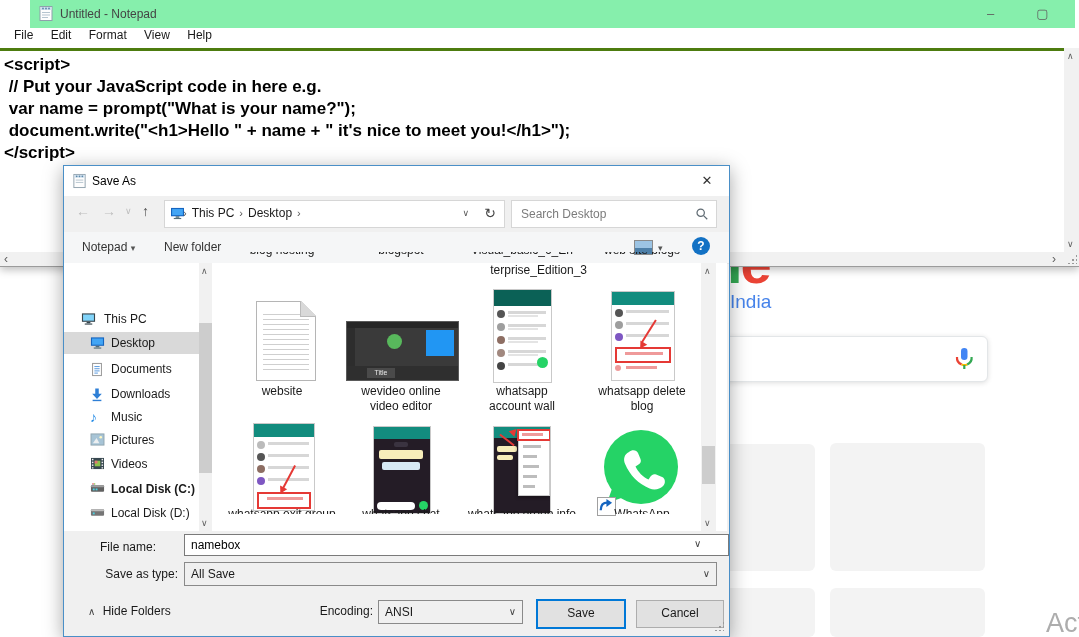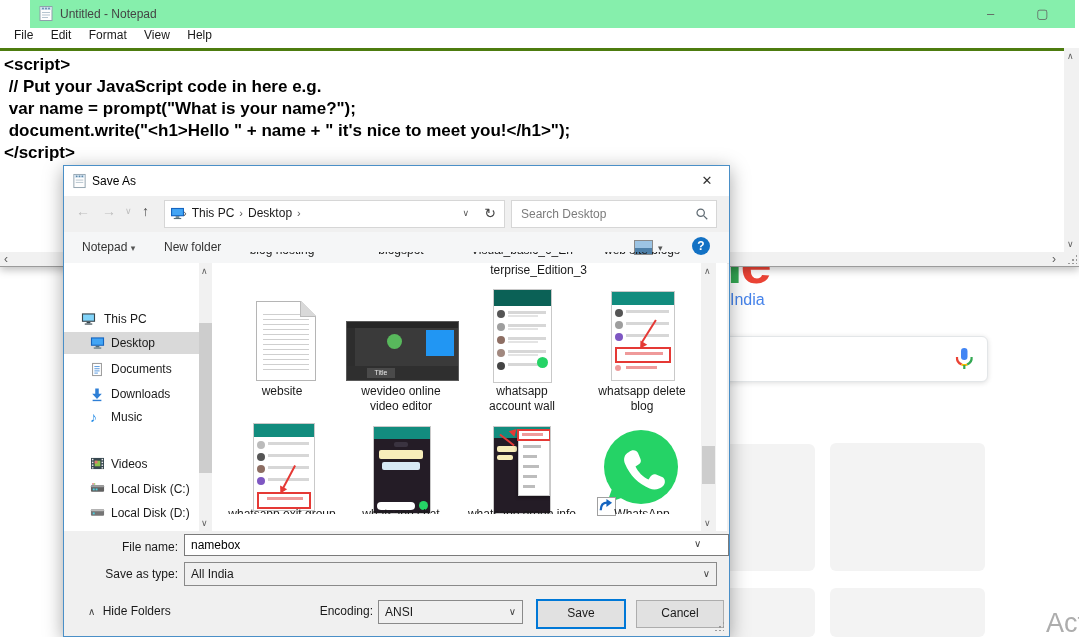--- a/index.html
+++ b/index.html
@@ -3,21 +3,21 @@
 <meta charset="utf-8">
 <style>
   html,body{margin:0;padding:0;}
   body{width:1079px;height:637px;overflow:hidden;position:relative;background:#fff;
        font-family:"Liberation Sans","DejaVu Sans",sans-serif;-webkit-font-smoothing:antialiased;}
   .a{position:absolute;}
   
   #google-page{left:0;top:0;width:1079px;height:637px;background:#fff;z-index:0;}
   .g-logo{left:727px;top:236px;font-size:56px;font-weight:bold;line-height:56px;letter-spacing:-2px;}
   .g-logo .l{color:#34a853;} .g-logo .e{color:#ea4335;}
-  .g-india{left:730px;top:291px;font-size:16px;color:#4683ea;}
+  .g-india{left:730px;top:291px;font-size:19px;color:#4683ea;}
   .g-search{left:700px;top:336px;width:286px;height:44px;background:#fff;border:1px solid #e3e6e8;
             border-radius:6px;box-shadow:0 1px 5px rgba(32,33,36,.15);}
   .g-card{background:#f3f3f3;border-radius:6px;}
   #g-card1{left:700px;top:444px;width:115px;height:127px;}
   #g-card2{left:830px;top:443px;width:155px;height:128px;}
   #g-card3{left:700px;top:588px;width:115px;height:49px;}
   #g-card4{left:830px;top:588px;width:155px;height:49px;}
   .g-watermark{left:1046px;top:608px;font-size:27px;color:#adadad;white-space:nowrap;}
   
   #notepad{left:0;top:0;width:1079px;height:266px;background:#fff;z-index:1;
@@ -277,37 +277,45 @@
     <svg class="side-icon" width="14" height="15" viewBox="0 0 16 16">
       <polygon points="6,1 10,1 10,7 13.5,7 8,13 2.5,7 6,7" fill="#2e7fd6"></polygon>
         <rect x="3" y="14" width="10" height="1.6" fill="#2e7fd6"></rect>
       </svg>
     <span class="side-label">Downloads</span>
   </div>
   <div class="a side-item lvl2" style="top:240px;">
     <span class="side-icon" style="color:#1e88e5;font-size:14px;line-height:14px;">♪</span>
     <span class="side-label">Music</span>
   </div>
+  <div class="a side-item lvl2" style="top:263px;">
+    <svg class="side-icon" width="15" height="13" viewBox="0 0 16 14">
+      <rect x="1" y="1" width="14" height="12" fill="#a7c4d6" stroke="#90a4ae"></rect>
+      <polygon points="3,11 7,5.5 10,11" fill="#eceff1"></polygon>
+        <circle cx="11.5" cy="4.5" r="1.4" fill="#fff9c4"></circle>
+      </svg>
+    <span class="side-label">Pictures</span>
+  </div>
   <div class="a side-item lvl2" style="top:287px;">
     <svg class="side-icon" width="15" height="13" viewBox="0 0 16 14">
       <rect x="1" y="1" width="14" height="12" fill="#37474f"></rect>
       <rect x="2" y="2" width="1.6" height="1.6" fill="#eee"></rect>
         <rect x="2" y="5" width="1.6" height="1.6" fill="#eee"></rect>
         <rect x="2" y="8" width="1.6" height="1.6" fill="#eee"></rect>
         <rect x="2" y="11" width="1.6" height="1.4" fill="#eee"></rect>
       <rect x="12.4" y="2" width="1.6" height="1.6" fill="#eee"></rect>
         <rect x="12.4" y="5" width="1.6" height="1.6" fill="#eee"></rect>
         <rect x="12.4" y="8" width="1.6" height="1.6" fill="#eee"></rect>
         <rect x="12.4" y="11" width="1.6" height="1.4" fill="#eee"></rect>
       <rect x="5" y="4" width="6" height="6" fill="#8bc34a"></rect>
         <rect x="5" y="4" width="3" height="3" fill="#e57373"></rect>
       </svg>
     <span class="side-label">Videos</span>
   </div>
-  <div class="a side-item lvl2" style="top:312px;">
+  <div class="a side-item lvl2" style="top:312px;font-weight:bold;">
     <svg class="side-icon" width="15" height="12" viewBox="0 0 16 12">
       <rect x="1" y="3" width="14" height="7" rx="1" fill="#616161"></rect>
         <rect x="1" y="3" width="14" height="2.2" rx="1" fill="#9e9e9e"></rect>
       <rect x="2.5" y="1" width="1.4" height="1.4" fill="#e53935"></rect>
         <rect x="4.2" y="1" width="1.4" height="1.4" fill="#8bc34a"></rect>
         <rect x="2.5" y="2.6" width="1.4" height="0.4" fill="#1e88e5"></rect>
       <rect x="3" y="6.5" width="2" height="2" fill="#4dd0e1"></rect>
         <rect x="6" y="6.5" width="2" height="2" fill="#4dd0e1"></rect>
       </svg>
     <span class="side-label">Local Disk (C:)</span>
@@ -495,26 +503,26 @@
   <div class="a clip-bottom" style="left:513px;"><span>WhatsApp</span></div>
 
   <div class="a file-scroll">
     <div class="scroll-arrow a" style="left:3px;top:3px;">∧</div>
     <div class="scroll-thumb a" style="left:1px;top:183px;width:13px;height:38px;"></div>
     <div class="scroll-arrow a" style="left:3px;bottom:3px;">∨</div>
   </div>
 
   <div class="a dlg-bottom">
     <div class="a" style="left:0;top:0;width:663px;height:58px;">
-      <div class="fld-label a" style="left:14px;top:9px;">File name:</div>
+      <div class="fld-label a" style="left:14px;top:9px;text-align:center;">File name:</div>
       <input class="fname-input a" value="namebox" style="">
       <div class="a" style="left:630px;top:7px;font-size:10px;color:#444;">∨</div>
       <div class="fld-label a" style="left:14px;top:36px;">Save as type:</div>
       <div class="combo a" style="top:31px;">
-        <span style="margin-left:6px;">All India</span>
+        <span style="margin-left:6px;">All Save</span>
         <span class="combo-chevron">∨</span>
       </div>
     </div>
     <div class="a" style="left:12px;top:68px;width:663px;height:35px;">
       <div class="hide-folders a">
         <span style="font-size:10px;color:#444;">∧</span>
         <span style="margin-left:4px;">Hide Folders</span>
       </div>
       <div class="fld-label a" style="left:182px;top:5px;width:115px;">Encoding:</div>
       <div class="encoding-combo a">

